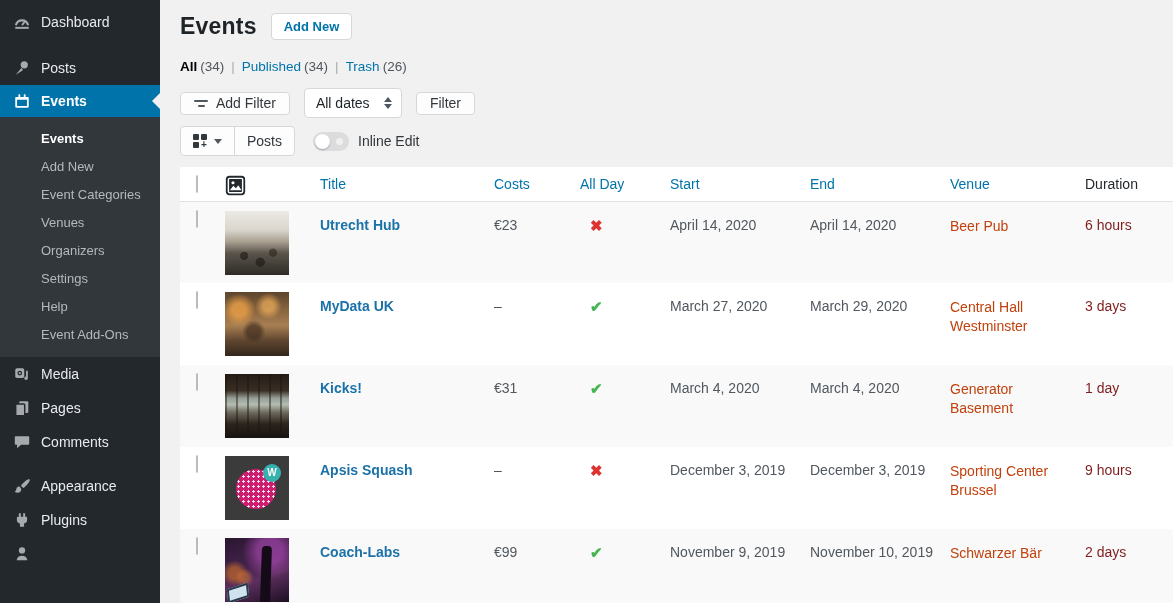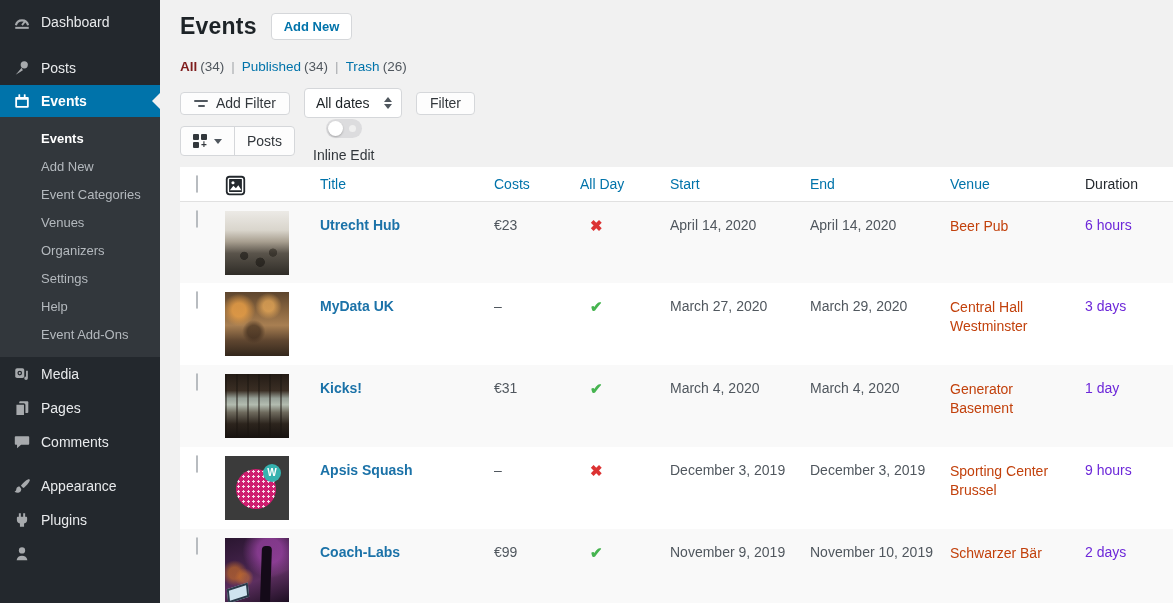--- a/index.html
+++ b/index.html
@@ -25,21 +25,21 @@
   .content { margin-left:160px; height:603px; padding:8px 0 0 20px; }
 
   .title-row { display:flex; align-items:center; gap:14px; height:36px; }
   h1.page-title { font-size:23px; font-weight:700; color:#1d2327; letter-spacing:.2px; }
   .add-new-btn { display:inline-block; background:#fff; border:1px solid #d5d7da; border-radius:4px; padding:5px 12px; font-size:13px; font-weight:700; color:#0073aa; cursor:pointer; }
 
   .views { margin-top:13px; font-size:13.5px; height:18px; display:flex; align-items:center; }
   .views .sep-bar { color:#a7aaad; margin:0 7px; }
   .views a { text-decoration:none; cursor:pointer; }
   .views .view-label { color:#0073aa; }
-  .views .current .view-label { color:#7f1d1d; font-weight:700; }
+  .views .current .view-label { color:#000000; font-weight:700; }
   .views .count { color:#50575e; margin-left:3px; }
 
   .filter-row { margin-top:13px; display:flex; align-items:center; gap:14px; height:30px; }
   .btn { display:inline-flex; align-items:center; gap:8px; background:#fdfdfd; border:1px solid #d5d7da; border-radius:4px; height:23px; padding:0 13px; font-size:14px; color:#32373c; cursor:pointer; }
   .filter-glyph { display:inline-block; width:14px; }
   .filter-glyph i { display:block; height:2px; background:#50575e; border-radius:1px; }
   .filter-glyph i.l1 { width:14px; }
   .filter-glyph i.l2 { width:7px; margin:3px auto 0; }
   .select { display:inline-flex; align-items:center; justify-content:space-between; background:#fff; border:1px solid #d5d7da; border-radius:4px; height:30px; padding:0 9px 0 11px; font-size:14px; color:#1d2327; min-width:98px; cursor:pointer; }
   .updown { display:inline-flex; flex-direction:column; gap:2px; margin-left:12px; }
@@ -47,21 +47,21 @@
   .updown .down { width:0;height:0;border-left:4px solid transparent;border-right:4px solid transparent;border-top:5px solid #50575e; }
 
   .toolbar-row { margin-top:8px; display:flex; align-items:center; height:30px; }
   .btn-group { display:inline-flex; border:1px solid #d5d7da; border-radius:4px; background:#fdfdfd; overflow:hidden; }
   .btn-group .seg { display:inline-flex; align-items:center; gap:7px; height:28px; padding:0 12px; font-size:14px; color:#32373c; cursor:pointer; }
   .btn-group .seg + .seg { border-left:1px solid #d5d7da; }
   .grid-glyph { display:inline-grid; grid-template-columns:6px 6px; grid-template-rows:6px 6px; gap:2px; }
   .grid-glyph b { background:#32373c; border-radius:1px; }
   .grid-glyph .plus { background:none; color:#32373c; font-size:10px; font-weight:700; line-height:6px; text-align:center; }
   .caret { width:0; height:0; border-left:4px solid transparent; border-right:4px solid transparent; border-top:5px solid #50575e; }
-  .toggle-wrap { display:inline-flex; align-items:center; gap:9px; margin-left:18px; font-size:14px; color:#32373c;flex-direction:column; }
+  .toggle-wrap { display:inline-flex; align-items:center; gap:9px; margin-left:18px; font-size:14px; color:#32373c; }
   .toggle { position:relative; width:36px; height:19px; border-radius:10px; background:#dcdcde; cursor:pointer; }
   .toggle .knob { position:absolute; left:2px; top:2px; width:15px; height:15px; border-radius:50%; background:#fff; box-shadow:0 1px 2px rgba(0,0,0,.25); }
   .toggle .dot { position:absolute; right:6px; top:6px; width:7px; height:7px; border-radius:50%; background:#f1f1f1; opacity:.9; }
 
   
   .table-wrap { margin-top:11px; margin-right:0; background:#fff; }
   table { width:993px; border-collapse:collapse; table-layout:fixed; }
   col.c-cb{width:45px;} col.c-img{width:95px;} col.c-title{width:174px;} col.c-costs{width:86px;}
   col.c-allday{width:90px;} col.c-start{width:140px;} col.c-end{width:140px;} col.c-venue{width:135px;} col.c-dur{width:88px;}
   thead th { text-align:left; font-size:14px; font-weight:400; height:34px; padding:0 8px 0 0; border-bottom:1px solid #e1e1e1; background:#fff; }
@@ -70,21 +70,21 @@
   tbody tr.odd { background:#f9f9f9; }
   tbody tr.even { background:#fff; }
   td { vertical-align:top; font-size:14px; padding:15px 8px 0 0; height:82px; color:#50575e; }
   td.cb-cell, th.cb-cell { padding-left:16px; padding-top:9px; }
   th.cb-cell { padding-top:0; vertical-align:middle; }
   td.img-cell { padding-top:9px; }
   .checkbox { width:15px; height:15px; background:#fff; border:1px solid #b8bcc0; border-radius:3px; cursor:pointer; }
   th .checkbox { margin-top:0; }
   .title-link { color:#1b72a8; font-weight:700; text-decoration:none; cursor:pointer; }
   .venue-link { color:#c2410c; text-decoration:none; cursor:pointer; line-height:19px; display:inline-block; }
-  .dur-text { color:#6d28d9; }
+  .dur-text { color:#7f1d1d; }
   .mark { font-size:15px; font-weight:700; margin-left:10px; display:inline-block; }
   .mark-yes { color:#46b450; }
   .mark-no { color:#dc3232; }
 
   
   .img-col-icon { display:inline-block; margin-top:7px; }
 
   
   .thumb { position:relative; width:64px; height:64px; overflow:hidden; display:block; }
   .thumb-1 { background-image:

